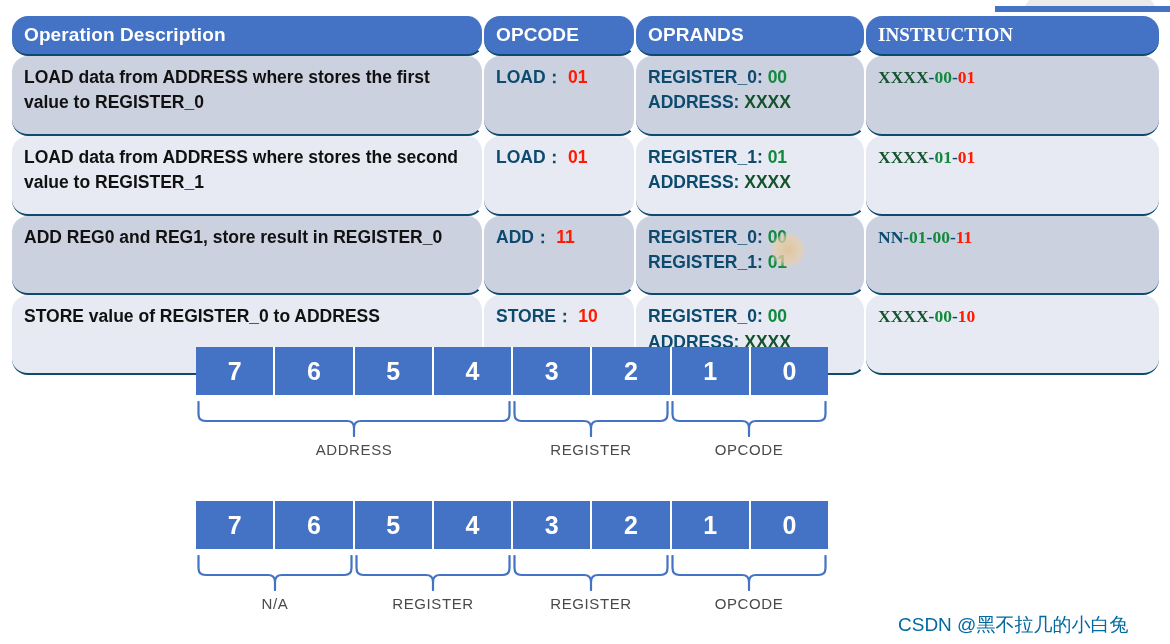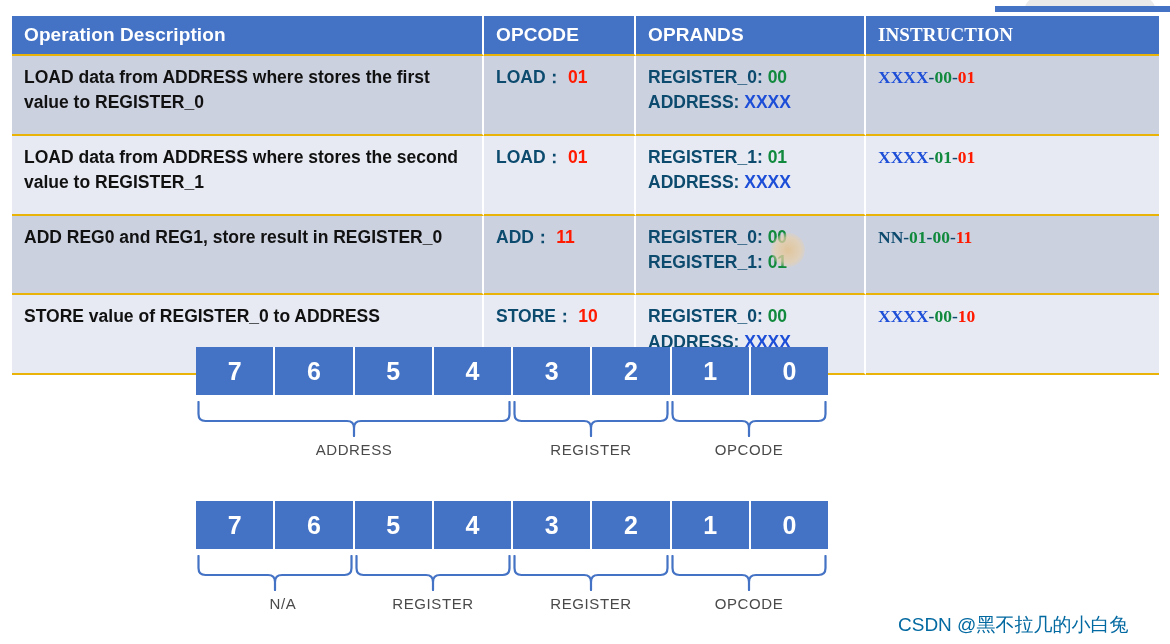--- a/index.html
+++ b/index.html
@@ -50,21 +50,22 @@
     top: 16px;
     width: 1147px;
     border-collapse: separate;
     border-spacing: 0;
     table-layout: fixed;
   }
   #op-table th, #op-table td {
     vertical-align: top;
     padding: 0;
     border-right: 2px solid #ffffff;
-    border-bottom: 2px solid #eab308;
+    border-bottom: 2px solid #0c4a6e;
+    border-radius: 16px;
   }
   #op-table th:last-child, #op-table td:last-child { border-right: none; font-family: Liberation Serif, serif; }
 
   #op-table thead th {
     background: #4472c4;
     color: #ffffff;
     font-size: 19px;
     font-weight: bold;
     text-align: left;
     height: 38px;
@@ -83,21 +84,21 @@
     font-weight: bold;
     color: #111111;
     line-height: 1.45;
     padding: 9px 10px 18px 12px;
   }
   .cell-desc { color: #111; }
   .cell-lines div { white-space: nowrap; }
 
   .v-red   { color: #ff1a00; }
   .v-green { color: #128a3e; }
-  .v-blue  { color: #1d4ed8; }
+  .v-blue  { color: #14532d; }
   .v-black { color: #0c4a6e; }
 
   
   .diagram { position: absolute; left: 196px; }
   #diagram-1 { top: 347px; }
   #diagram-2 { top: 501px; }
 
   .bit-row {
     display: flex;
     width: 632px;
@@ -311,21 +312,21 @@
           <path d="M 2.5 1 L 2.5 13 Q 2.5 20 9.5 20 L 72 20 Q 79 20 79 27 L 79 35 M 79 27 Q 79 20 86 20 L 148.5 20 Q 155.5 20 155.5 13 L 155.5 1" fill="none" stroke="#4472c4" stroke-width="2.2" stroke-linecap="round"></path>
         </svg>
       </div>
       <div class="brace" style="left: 474px; width: 158px;">
         <svg viewBox="0 0 158 36" preserveAspectRatio="none">
           <path d="M 2.5 1 L 2.5 13 Q 2.5 20 9.5 20 L 72 20 Q 79 20 79 27 L 79 35 M 79 27 Q 79 20 86 20 L 148.5 20 Q 155.5 20 155.5 13 L 155.5 1" fill="none" stroke="#4472c4" stroke-width="2.2" stroke-linecap="round"></path>
         </svg>
       </div>
     </div>
     <div class="label-row">
-      <div class="grp-label" style="left: 8px; width: 158px;">N/A</div>
+      <div class="grp-label" style="left: 0px; width: 158px;">N/A</div>
       <div class="grp-label" style="left: 158px; width: 158px;">REGISTER</div>
       <div class="grp-label" style="left: 316px; width: 158px;">REGISTER</div>
       <div class="grp-label" style="left: 474px; width: 158px;">OPCODE</div>
     </div>
   </div>
 
 <div id="cursor-blob"></div>
 
 <div id="watermark">CSDN @黑不拉几的小白兔</div>
 

